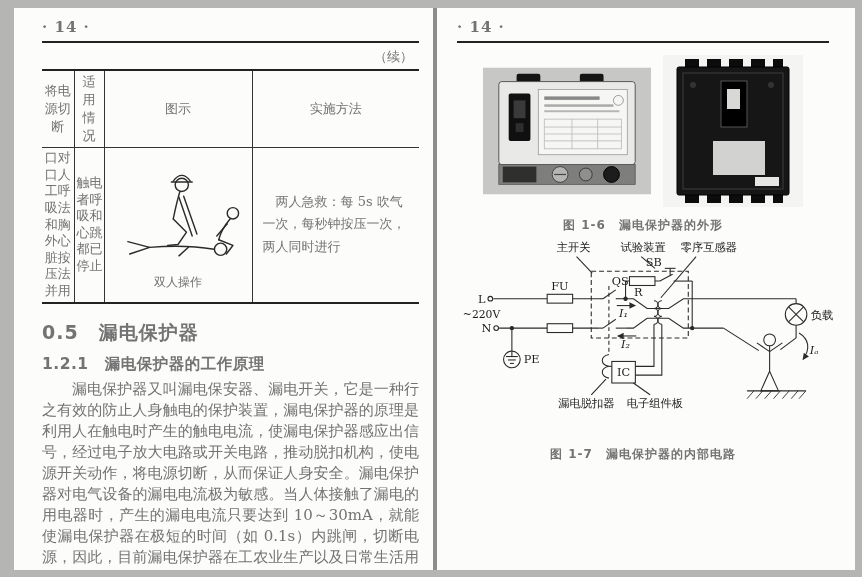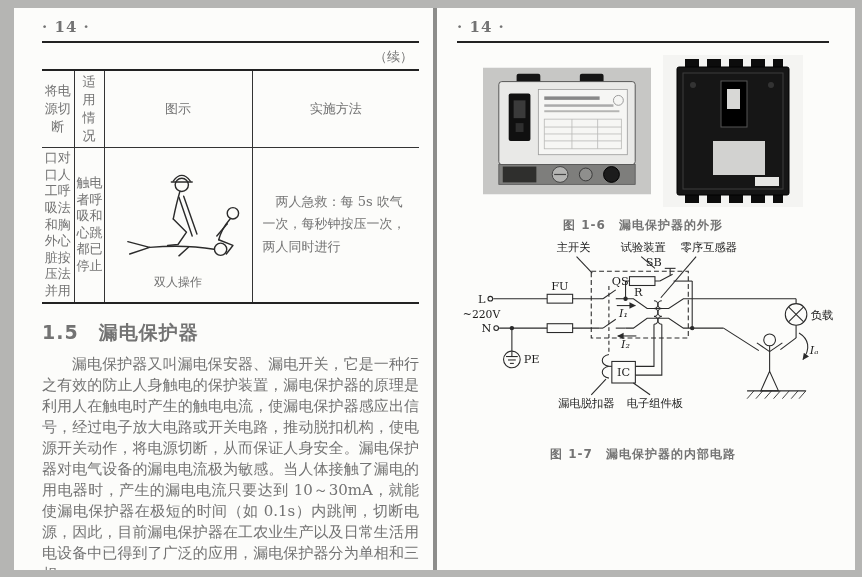--- a/index.html
+++ b/index.html
@@ -125,21 +125,22 @@
                   <path d="M118 82 L133 88 L126 97"></path>
                 </g>
               </svg>
               <div class="illu-caption">双人操作</div>
             </td>
             <td class="cell-procedure">两人急救：每 5s 吹气一次，每秒钟按压一次，两人同时进行</td>
           </tr>
         </tbody>
       </table>
 
-      <div class="section-heading">1.5　漏电保护器</div>
+      <div class="section-heading">0.5　漏电保护器</div>
+      <div class="subsection-heading">1.2.1　漏电保护器的工作原理</div>
       <p class="body-paragraph">漏电保护器又叫漏电保安器、漏电开关，它是一种行之有效的防止人身触电的保护装置，漏电保护器的原理是利用人在触电时产生的触电电流，使漏电保护器感应出信号，经过电子放大电路或开关电路，推动脱扣机构，使电源开关动作，将电源切断，从而保证人身安全。漏电保护器对电气设备的漏电电流极为敏感。当人体接触了漏电的用电器时，产生的漏电电流只要达到 10～30mA，就能使漏电保护器在极短的时间（如 0.1s）内跳闸，切断电源，因此，目前漏电保护器在工农业生产以及日常生活用电设备中已得到了广泛的应用，漏电保护器分为单相和三相。</p>
     </div>
 
     <div class="page-gutter"></div>
 
     <div class="page page-right">
       <div class="running-head">
         <span class="page-num">· 14 ·</span>
       </div>
 

